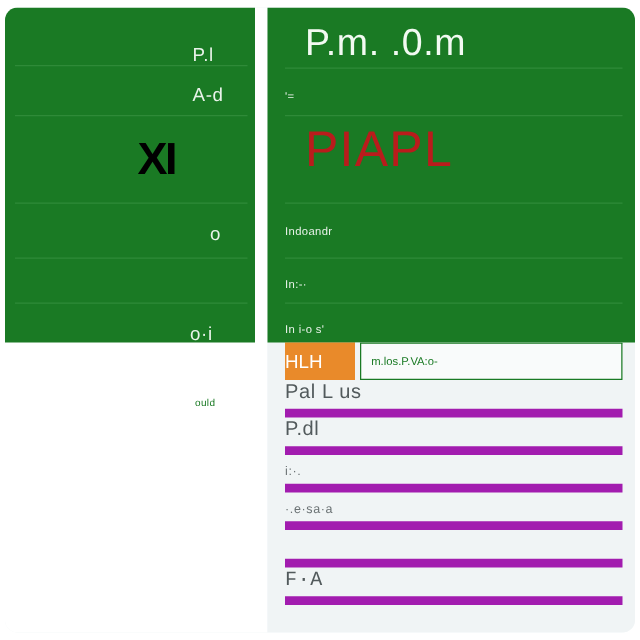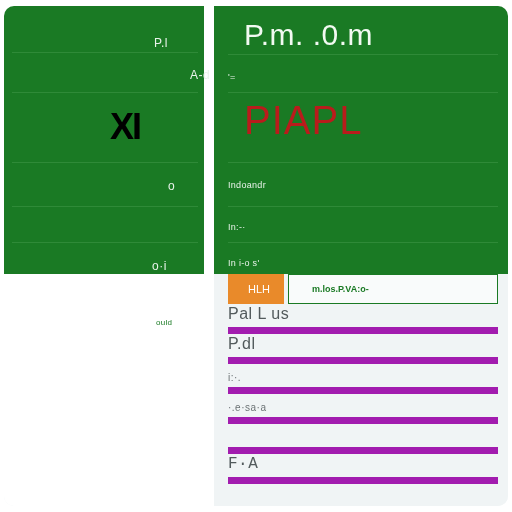--- a/index.html
+++ b/index.html
@@ -43,26 +43,26 @@
   }
   .left-rule.r1 { top: 46px; width: 186px; }
   .left-rule.r2 { top: 86px; width: 186px; }
   .left-rule.r3 { top: 156px; width: 186px; }
   .left-rule.r4 { top: 200px; width: 186px; }
   .left-rule.r5 { top: 236px; width: 186px; }
 
   .small-white {
     position: absolute;
     color: #e9f3ea;
-    font-size: 12px;
+    font-size: 15px;
     letter-spacing: 0.5px;
     white-space: nowrap;
   }
   .lbl-tl1 { top: 30px; left: 150px; }
-  .lbl-tl2 { top: 62px; left: 150px; margin-left: 36px; }
+  .lbl-tl2 { top: 62px; left: 150px; }
   .lbl-tl3 { top: 173px; left: 164px; }
   .lbl-tl4 { top: 253px; left: 148px; }
 
   .big-x {
     position: absolute;
     top: 100px;
     left: 106px;
     color: #000000;
     font-size: 36px;
     font-weight: 700;
@@ -139,41 +139,40 @@
     left: 14px;
     right: 10px;
     height: 30px;
     display: flex;
   }
   .hilite .cell-a {
     width: 56px;
     height: 100%;
     background: #e98a2a;
     color: #ffffff;
-    font-size: 11px;
+    font-size: 15px;
     display: flex;
     align-items: center;
-    padding-left: 20px;
+    padding-left: 0;
   }
   .hilite .sep {
     width: 4px;
     height: 100%;
     background: #f0f4f5;
   }
   .hilite .cell-b {
     flex: 1;
     height: 100%;
     border: 1px solid #1a7a24;
     background: #f9fbfb;
     color: #1a7a24;
     font-size: 9px;
     display: flex;
     align-items: center;
-    padding-left: 23px;
-    font-weight: bold;
+    padding-left: 8px;
   }
 
   
   .list-row {
     position: absolute;
     left: 14px;
     right: 10px;
     height: 30px;
     border-bottom: 7px solid #a21caf;
     display: flex;

